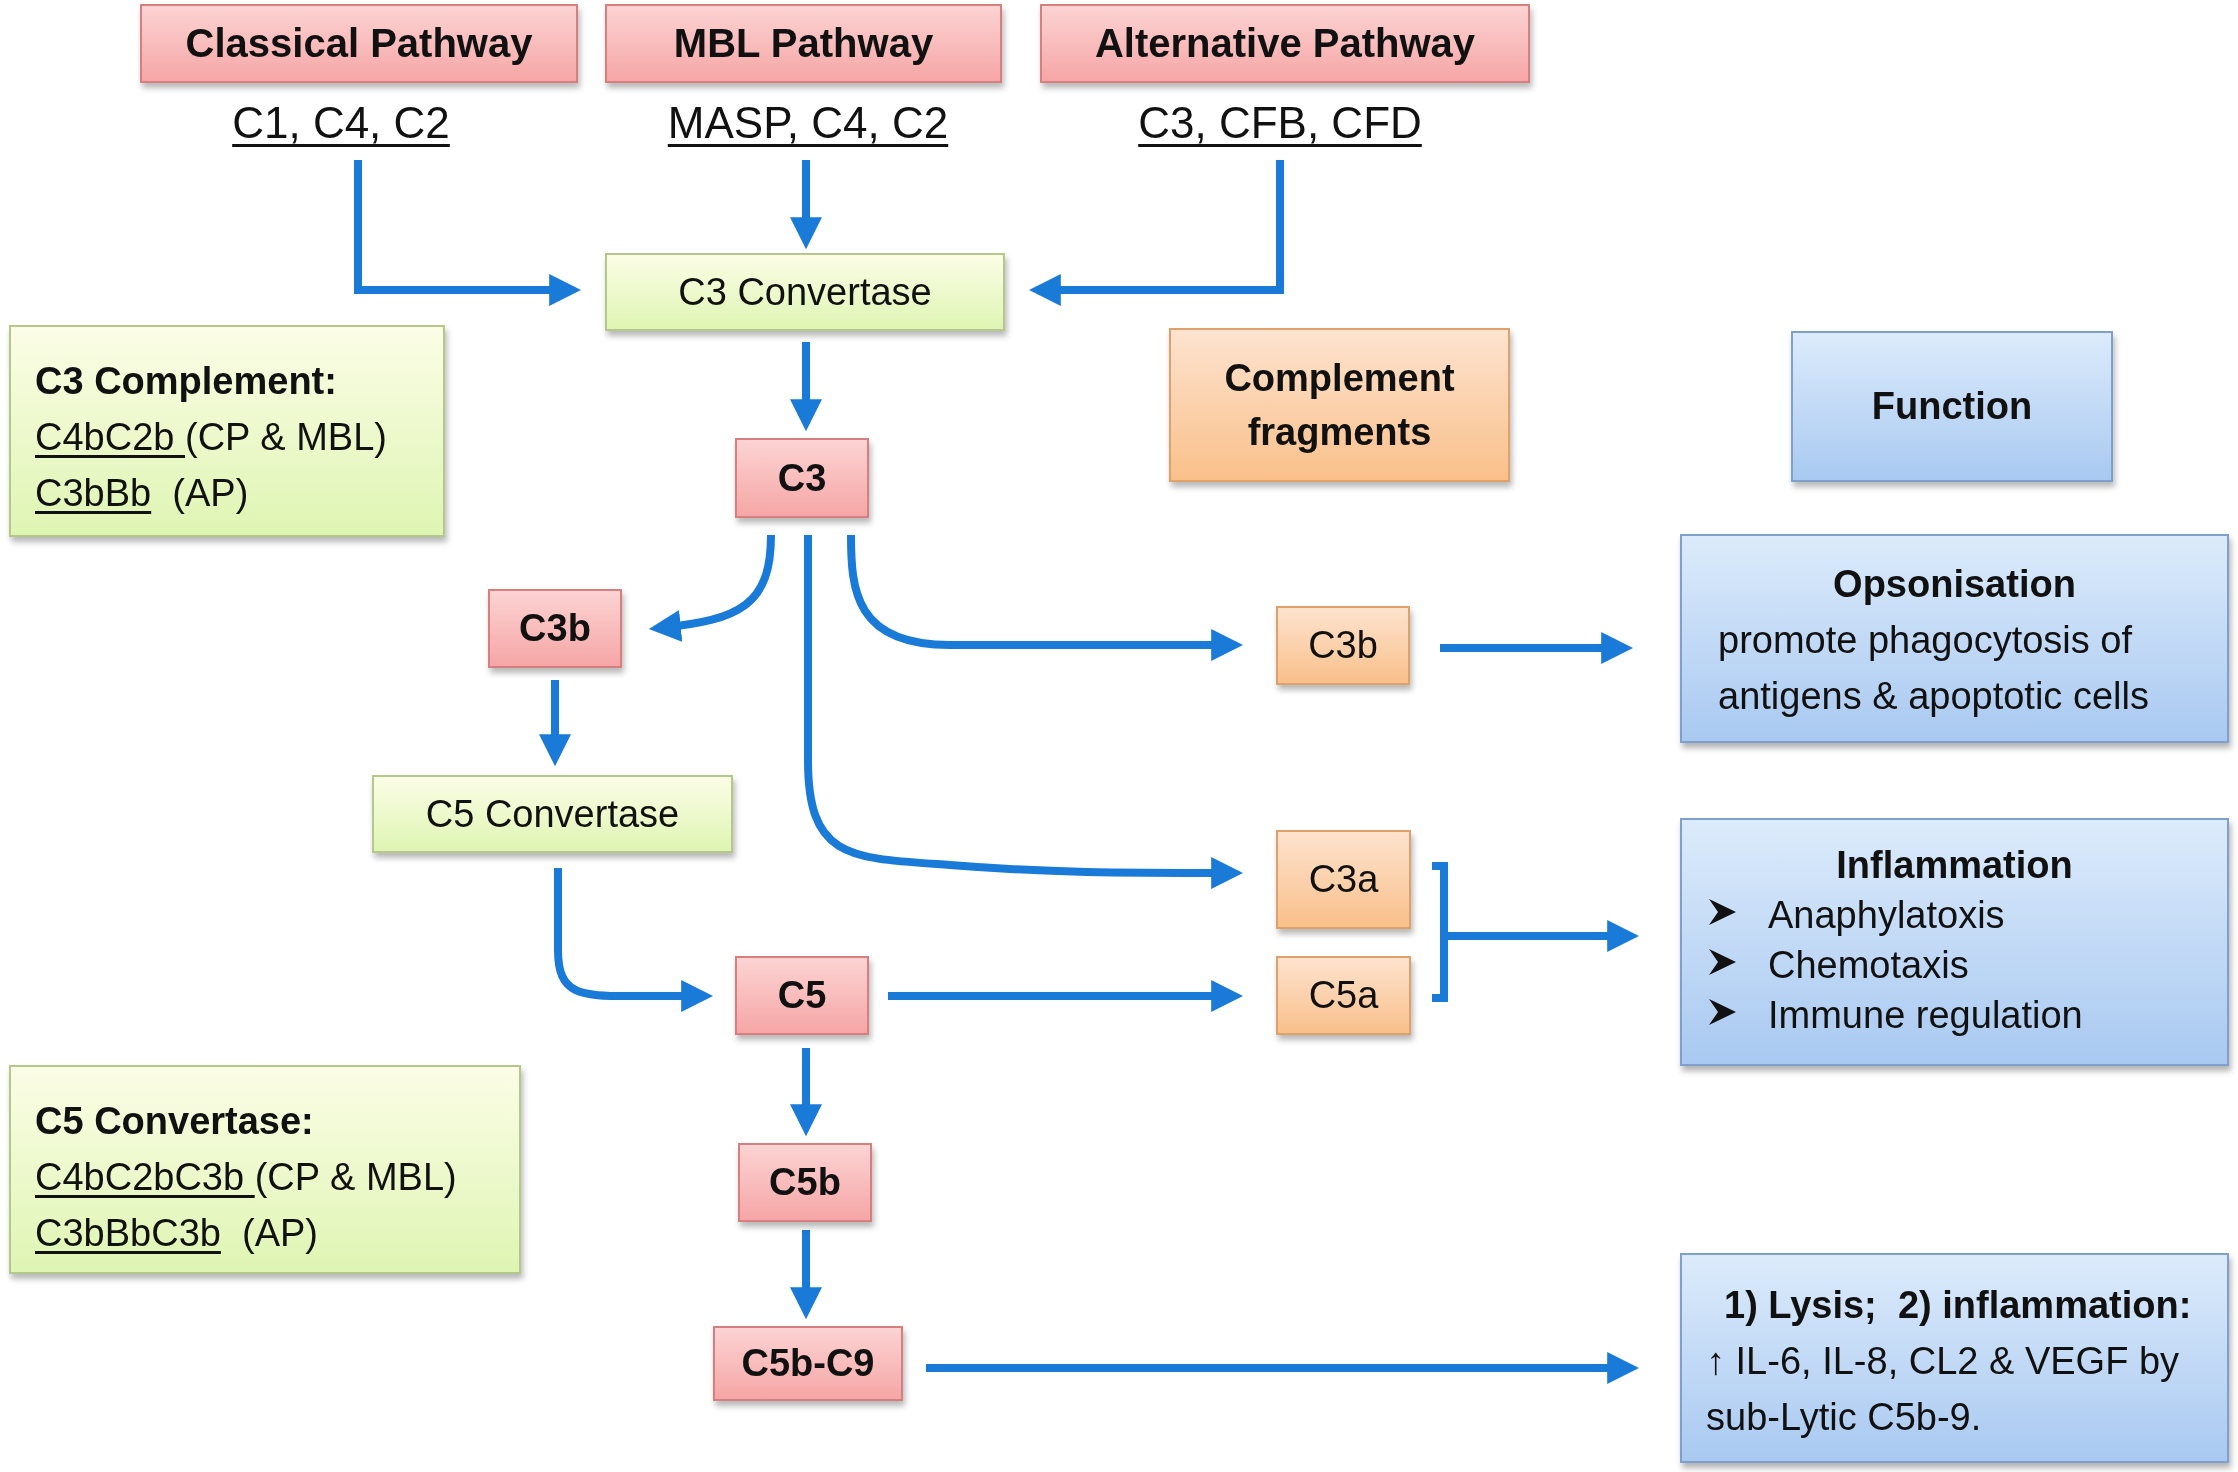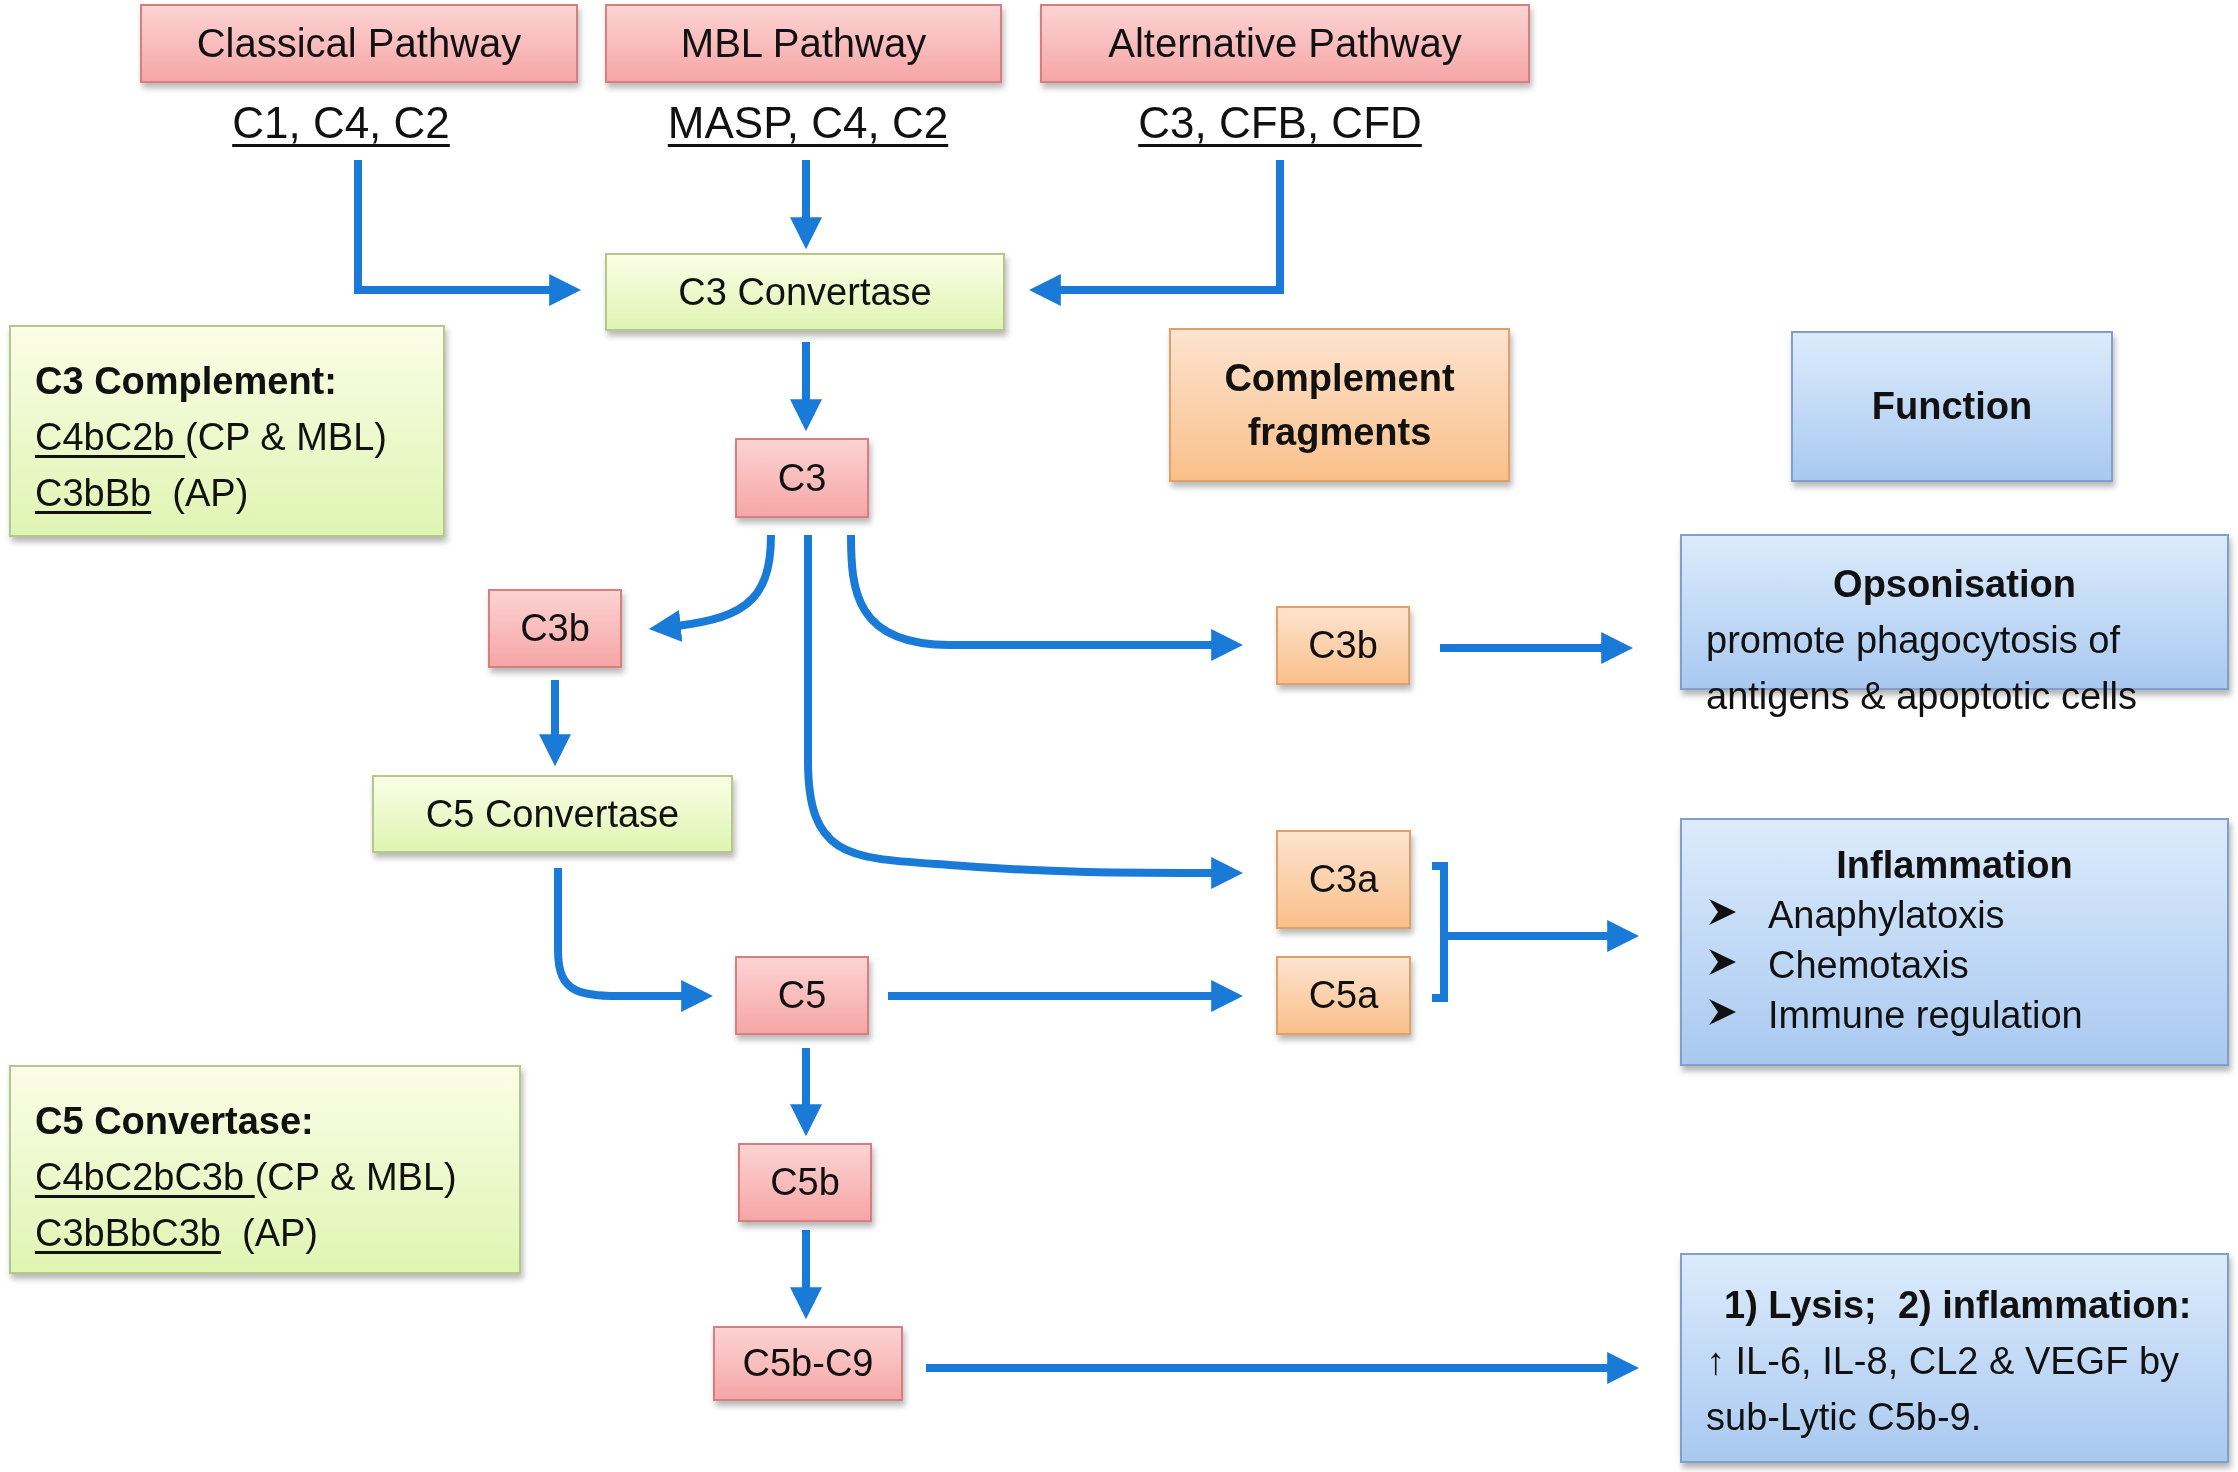--- a/index.html
+++ b/index.html
@@ -1,21 +1,21 @@
 <!DOCTYPE html>
 <html><head>
 <meta charset="utf-8">
 <style>
   html, body { margin:0; padding:0; background:#ffffff; }
   body { width:2238px; height:1472px; position:relative; overflow:hidden;
          font-family:"Liberation Sans", "DejaVu Sans", sans-serif; color:#111; }
   .box { position:absolute; box-sizing:border-box; display:flex; flex-direction:column;
          align-items:center; justify-content:center; text-align:center;
          box-shadow: 2px 5px 6px rgba(0,0,0,0.28); }
-  .red { background:linear-gradient(#fcd3d3, #f6a6a6); border:2px solid #d77f7f; }
+  .red { background:linear-gradient(#fcd3d3, #f6a6a6); border:2px solid #d77f7f;font-weight:bold; }
   .green { background:linear-gradient(#fbfde6, #dff5b3); border:2px solid #b5c78a; }
   .orange { background:linear-gradient(#fde3cf, #f9c08a); border:2px solid #e0a06a; }
   .blue { background:linear-gradient(#dcebfb, #a9c9f1); border:2px solid #7f9fcc; }
   .t40 { font-size:40px; }
   .t38 { font-size:38px; }
   .sub { position:absolute; font-size:44px; text-decoration:underline; text-decoration-thickness:3px;
          text-underline-offset:6px; white-space:nowrap; transform:translateX(-50%); }
   .note { position:absolute; box-sizing:border-box; padding:26px 24px; font-size:38px; line-height:56px;
           box-shadow: 2px 5px 6px rgba(0,0,0,0.28); }
   .note b { font-weight:bold; }
@@ -130,21 +130,21 @@
   <span>C3a</span>
 </div>
 <div class="box orange t38" style="left:1276px;top:956px;width:135px;height:79px;">
   <span>C5a</span>
 </div>
 
 <div class="box blue" style="left:1791px;top:331px;width:322px;height:151px;font-size:38px;font-weight:bold;">
   <span>Function</span>
 </div>
 
-<div class="fn blue" style="left:1680px;top:534px;width:549px;height:156px;padding:20px 24px;">
+<div class="fn blue" style="left:1680px;top:534px;width:549px;height:209px;padding:20px 36px;">
   <div class="head">Opsonisation</div>
   <div>promote phagocytosis of</div>
   <div>antigens &amp; apoptotic cells</div>
 </div>
 
 <div class="fn blue" style="left:1680px;top:818px;width:549px;height:248px;padding:20px 24px;line-height:50px;">
   <div class="head">Inflammation</div>
   <div class="bullet">
     <span class="arr"><svg width="32" height="32" viewBox="0 0 32 32">
           <path d="M3,3 L30,16 L3,29 L12,16 Z" fill="#111"></path>

